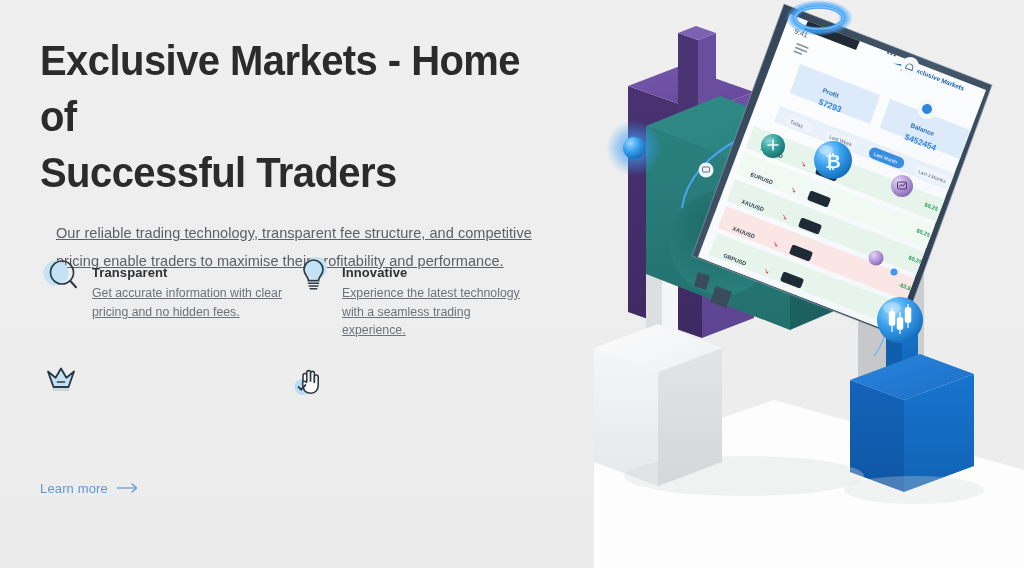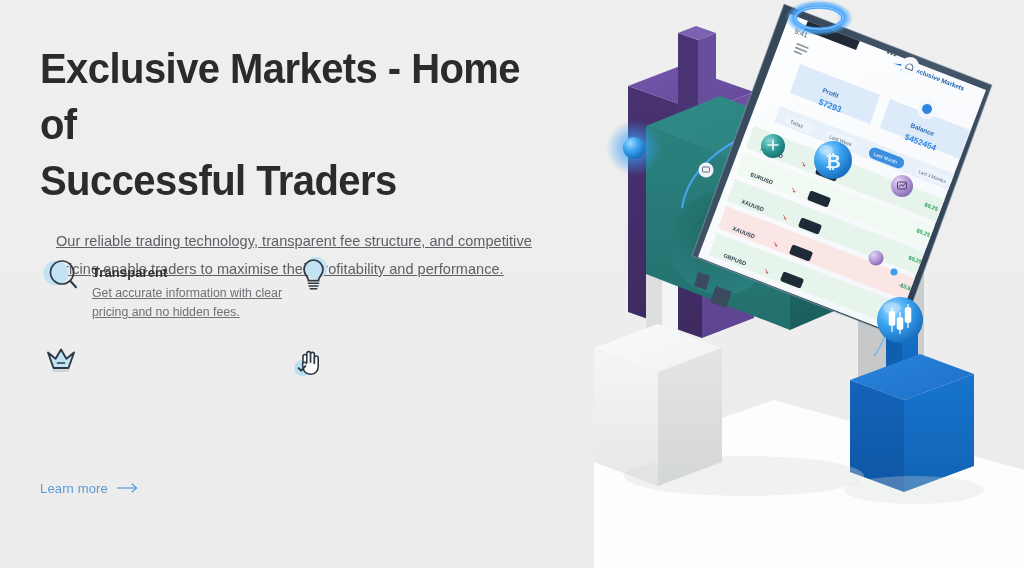--- a/index.html
+++ b/index.html
@@ -18,21 +18,21 @@
   #hero {
     position: absolute;
     inset: 0;
     background: linear-gradient(180deg, #efefef 0%, #ededed 60%, #ececec 100%);
   }
 
   
   #copy {
     position: absolute;
     left: 40px;
-    top: 40px;
+    top: 32px;
     width: 520px;
   }
 
   #page-title {
     font-family: "Liberation Sans Narrow", "Liberation Sans", sans-serif;
     font-size: 43px;
     line-height: 56px;
     font-weight: bold;
     letter-spacing: -0.6px;
     color: #2b2b2b;
@@ -157,20 +157,26 @@
     <div class="feature">
       <span class="feature-icon">
         <svg width="42" height="42" viewBox="0 0 42 42">
           <circle cx="26" cy="14" r="11" fill="#c3e2f4"></circle>
           <path d="M14 15.5a9.5 9.5 0 0 1 19 0c0 4.2-2.6 6.3-3.7 8.3-.6 1.1-.7 2-.7 2.9h-10.2c0-.9-.1-1.8-.7-2.9C16.6 21.8 14 19.7 14 15.5z" fill="none" stroke="#2d3a45" stroke-width="1.7"></path>
           <line x1="18.4" y1="29.2" x2="28.6" y2="29.2" stroke="#2d3a45" stroke-width="1.6" stroke-linecap="round"></line>
           <line x1="19.1" y1="32" x2="27.9" y2="32" stroke="#2d3a45" stroke-width="1.6" stroke-linecap="round"></line>
           <line x1="20.3" y1="34.8" x2="26.7" y2="34.8" stroke="#2d3a45" stroke-width="1.6" stroke-linecap="round"></line>
         </svg>
       </span>
+      <div class="feature-body">
+        <p class="feature-title">Innovative</p>
+        <p class="feature-desc">Experience the latest technology
+with a seamless trading
+experience.</p>
+      </div>
     </div>
 
     <div class="feature">
       <span class="feature-icon">
         <svg width="42" height="42" viewBox="0 0 42 42">
           <path d="M8 11.5l5.5 15.5h15L34 11.5l-7.6 6.2L21 8.5l-5.4 9.2z" fill="#c3e2f4"></path>
           <path d="M8 11.5l5.5 15.5h15L34 11.5l-7.6 6.2L21 8.5l-5.4 9.2z" fill="none" stroke="#2d3a45" stroke-width="1.9" stroke-linejoin="round"></path>
           <line x1="17.5" y1="22" x2="24.5" y2="22" stroke="#2d3a45" stroke-width="1.7" stroke-linecap="round"></line>
           <rect x="12.5" y="28.3" width="17" height="2.6" rx="1" fill="#cfd4d8"></rect>
         </svg>

